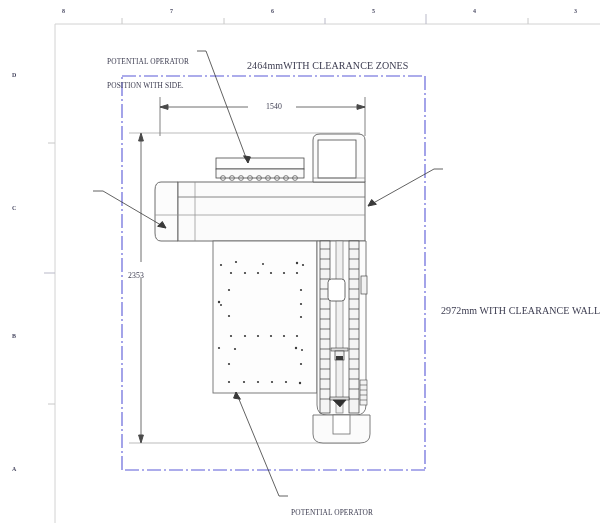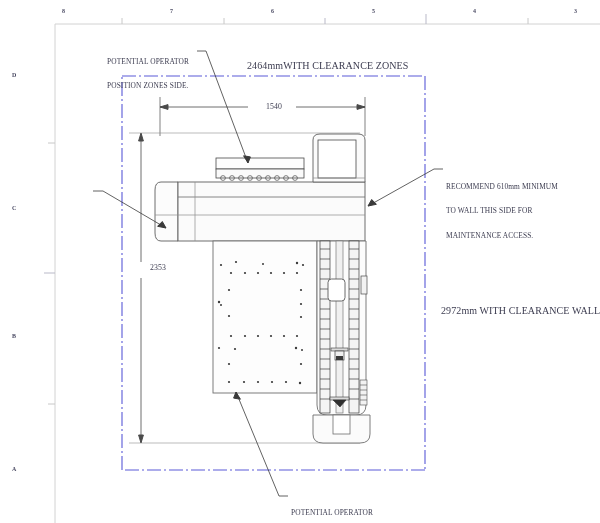--- a/index.html
+++ b/index.html
@@ -267,32 +267,27 @@
   <div class="frame-label" style="left:12px; top:205px;">C</div>
   <div class="frame-label" style="left:12px; top:333px;">B</div>
   <div class="frame-label" style="left:12px; top:466px;">A</div>
 
   <div class="zone-label" style="left:247px; top:60px;">2464mmWITH CLEARANCE ZONES</div>
 
   <div class="zone-label" style="left:441px; top:305px;">2972mm WITH CLEARANCE WALL</div>
 
   <div class="dim-text" style="left:266px; top:103px;">1540</div>
 
-  <div class="dim-text" style="left:128px; top:264px;margin-left:22px;">2353</div>
+  <div class="dim-text" style="left:128px; top:272px;">2353</div>
 
   <div class="callout-text" style="left:107px; top:41px;">
     <div>POTENTIAL OPERATOR</div>
-    <div>POSITION ZONES SIDE.</div>
+    <div>POSITION WITH SIDE.</div>
   </div>
 
 
-  <div class="callout-text" style="left:446px; top:166px;">
-    <div>RECOMMEND 610mm MINIMUM</div>
-    <div>TO WALL THIS SIDE FOR</div>
-    <div>MAINTENANCE ACCESS.</div>
-  </div>
 
   <div class="callout-text" style="left:291px; top:492px;">
     <div>POTENTIAL OPERATOR</div>
     
   </div>
 
 </div>
 
 </body></html>

